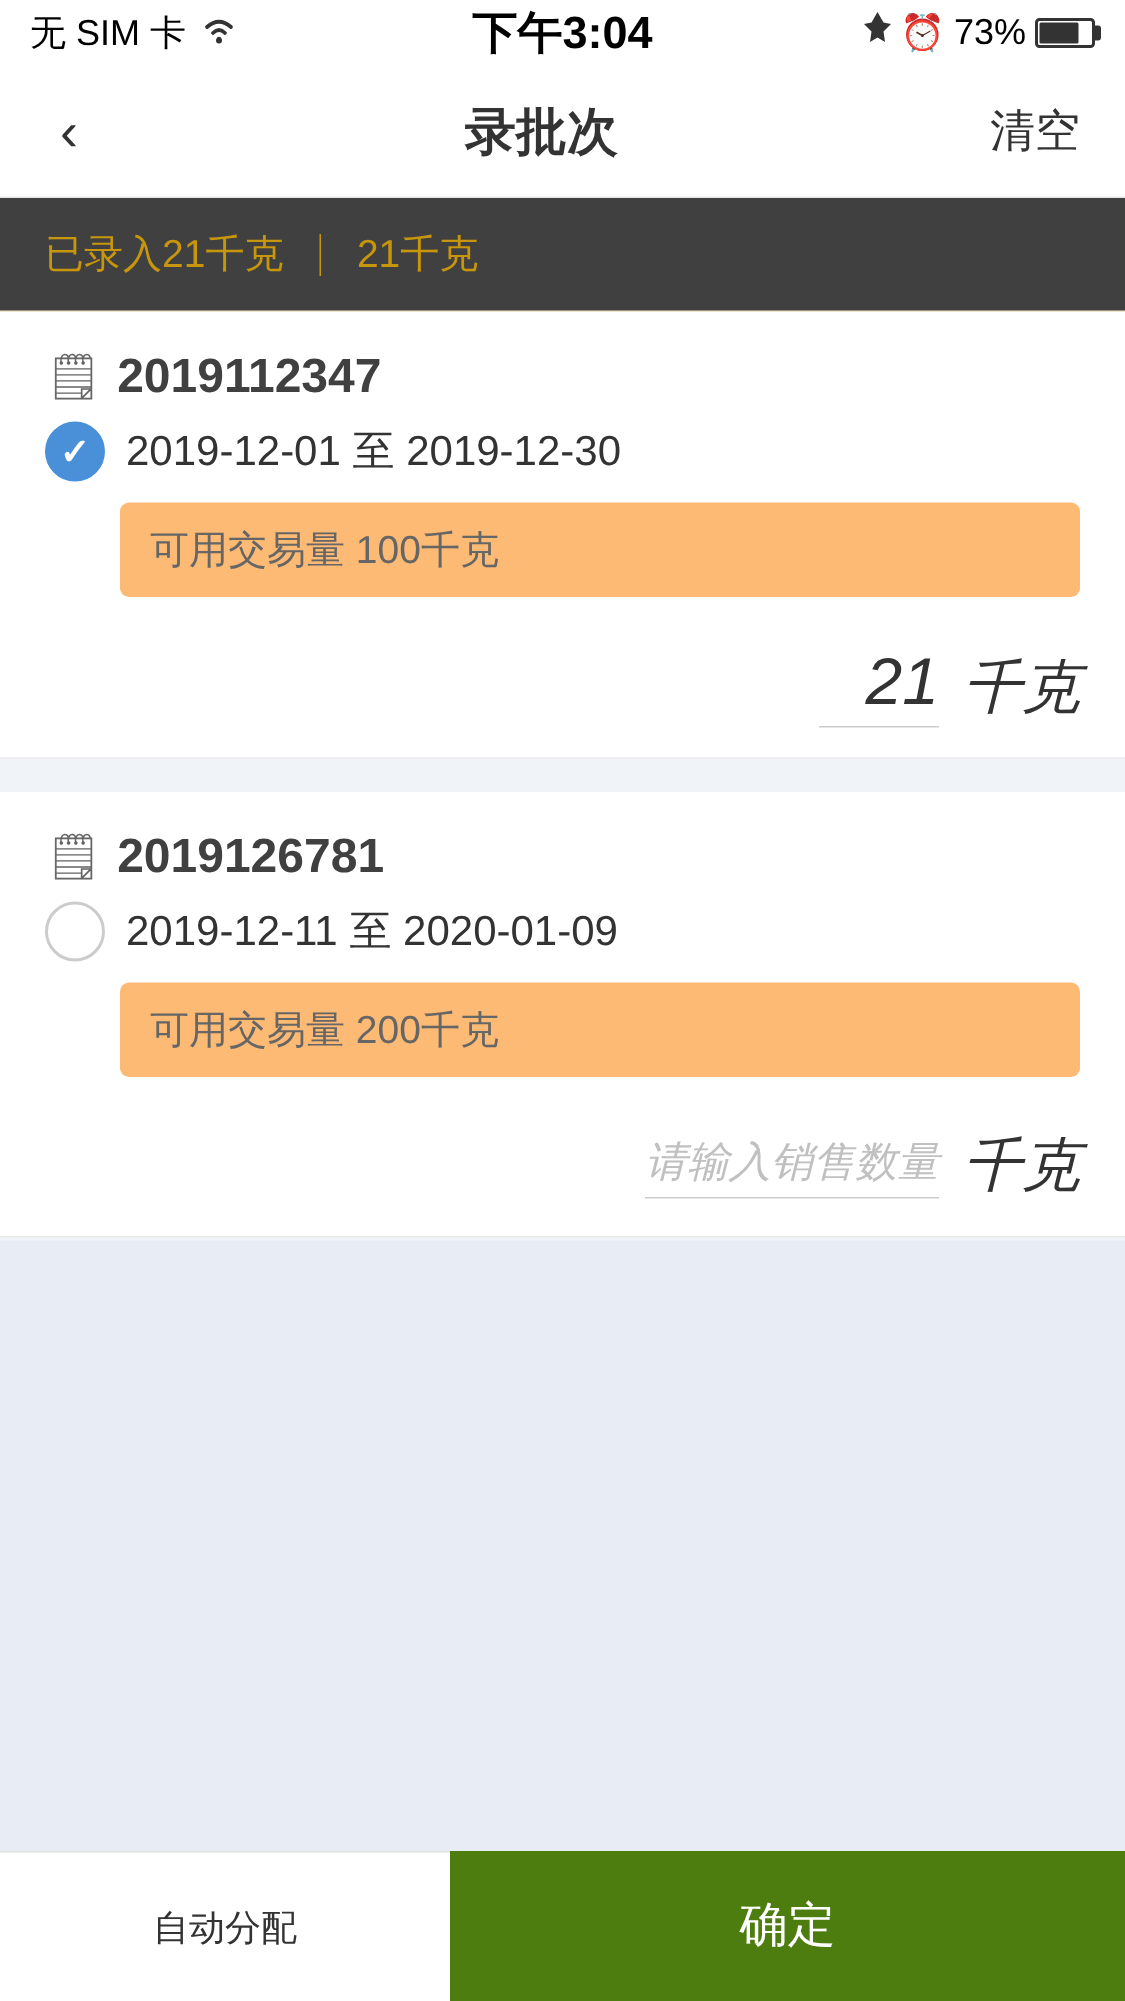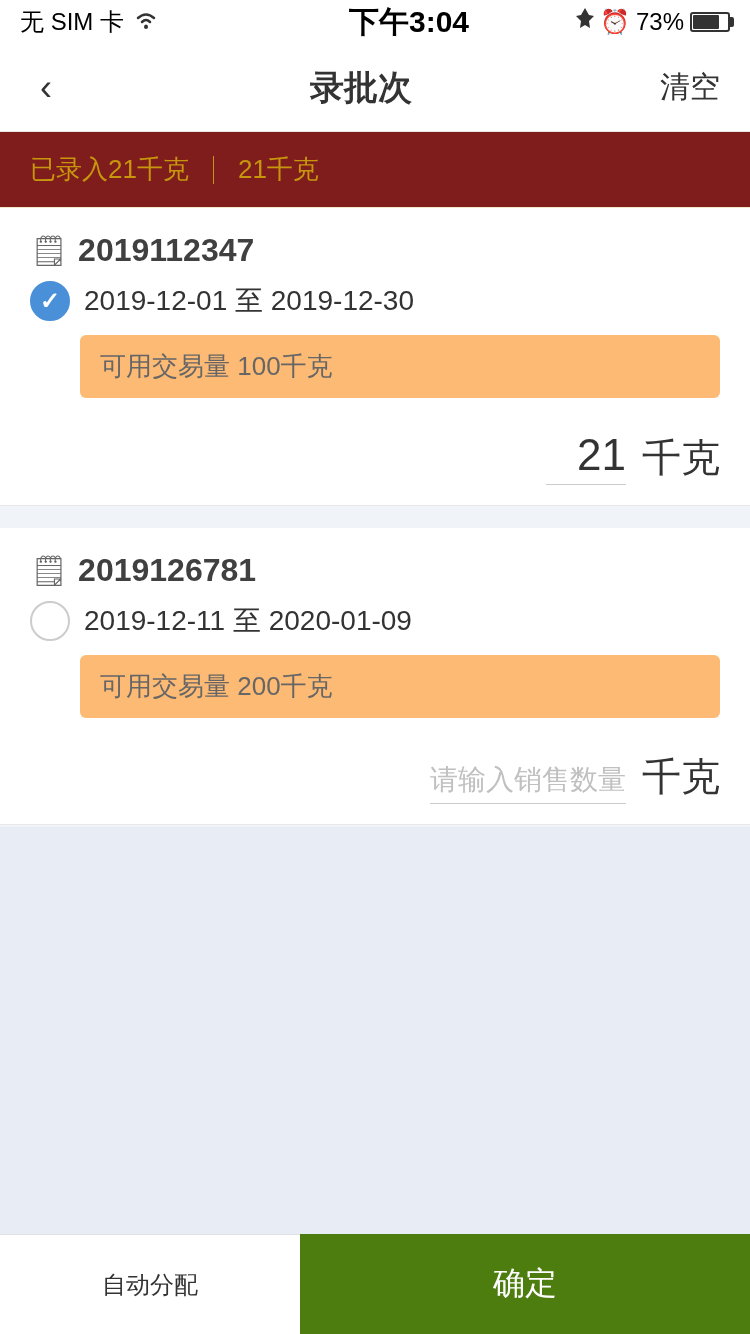--- a/index.html
+++ b/index.html
@@ -29,21 +29,20 @@
       gap: 8px;
       font-size: 24px;
       text-align: right;
     }
     .status-center {
       font-size: 30px;
       font-weight: 600;
       position: absolute;
       left: 50%;
       transform: translateX(-50%);
-      margin-left: 34px;
     }
     .status-right {
       display: flex;
       align-items: center;
       gap: 6px;
       font-size: 24px;
     }
     .battery-icon {
       display: inline-block;
       width: 40px;
@@ -95,21 +94,21 @@
       color: #333;
     }
     .nav-clear {
       font-size: 30px;
       color: #333;
       cursor: pointer;
     }
 
     
     .info-banner {
-      background: #7f1d1d;
+      background: #404040;
       padding: 20px 30px;
       display: flex;
       align-items: center;
       gap: 24px;
       border-bottom: 1px solid #f0e8c8;
     }
     .info-banner-text {
       font-size: 26px;
       color: #c8960c;
     }
@@ -175,24 +174,25 @@
       border-radius: 6px;
       padding: 14px 20px;
       font-size: 26px;
       color: #666;
     }
 
     
     .qty-input-row {
       padding: 16px 30px 20px 30px;
       display: flex;
-      align-items: flex-end;
+      align-items: center;
       justify-content: flex-end;
       gap: 16px;
       border-bottom: 1px solid #e8e8e8;
+      font-style: italic;
     }
     .qty-value {
       font-size: 44px;
       font-weight: 500;
       color: #333;
       min-width: 80px;
       text-align: right;
     }
     .qty-underline {
       border-bottom: 1px solid #ccc;

